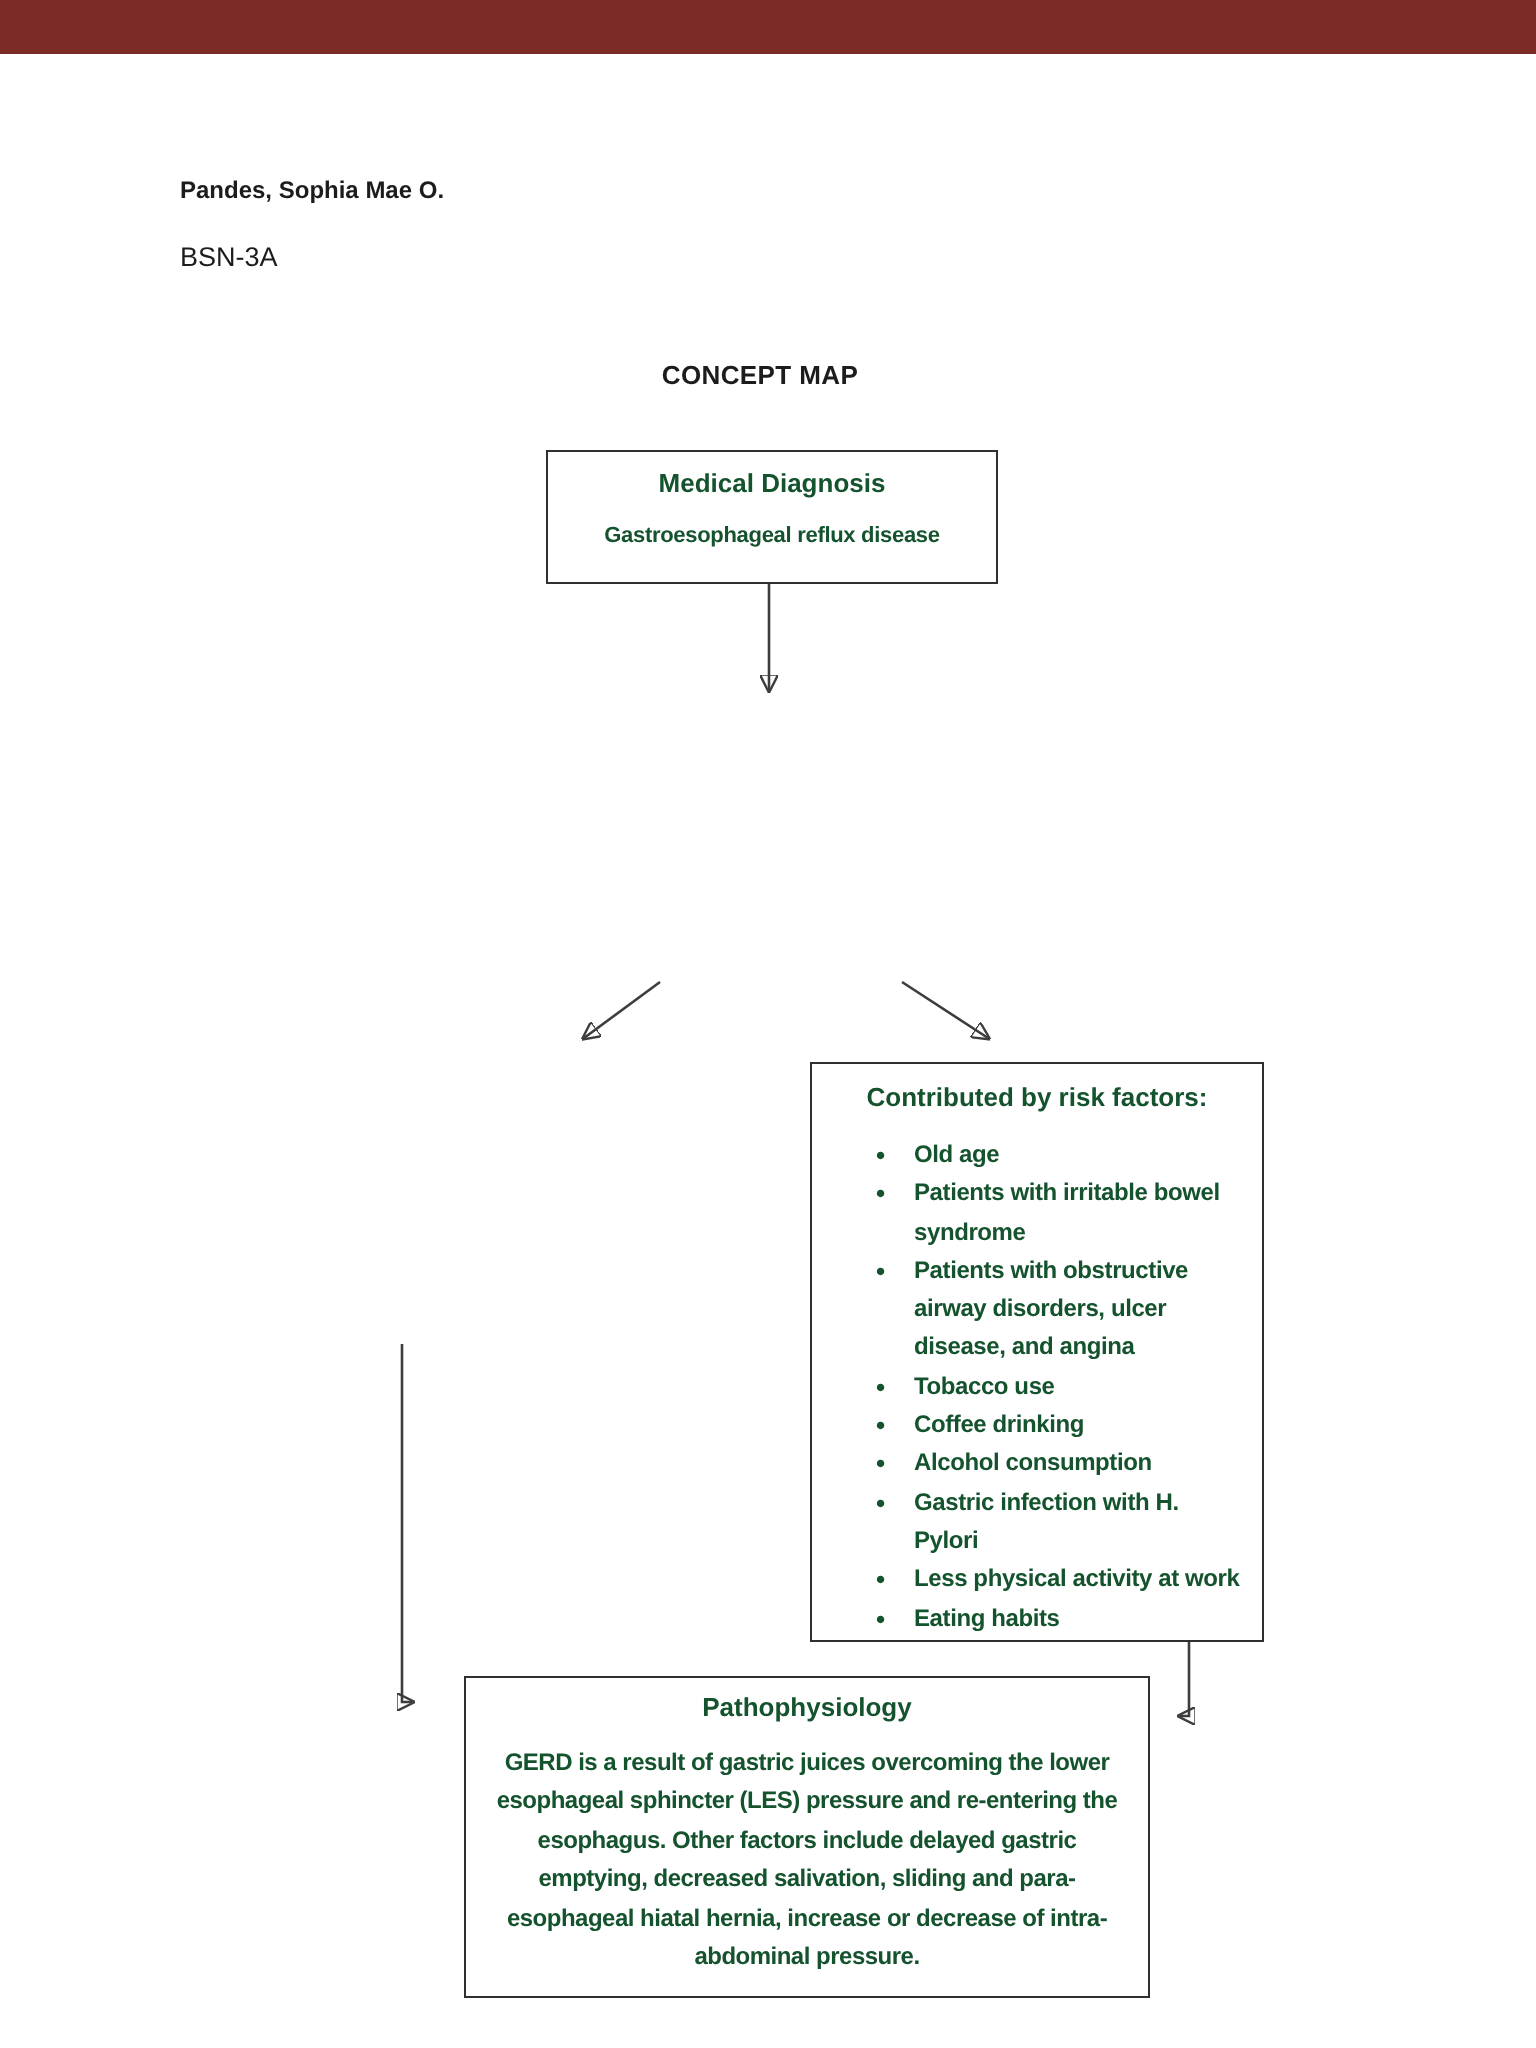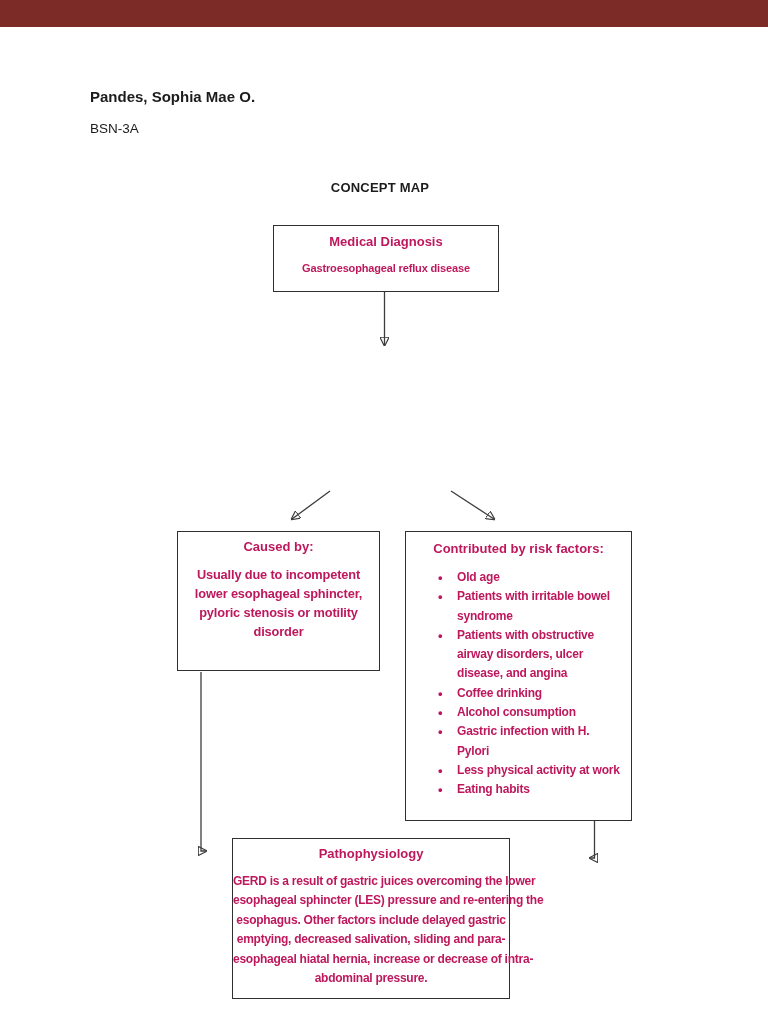--- a/index.html
+++ b/index.html
@@ -7,29 +7,29 @@
     width: 768px; height: 1024px;
     background: #ffffff;
     font-family: "Liberation Sans", sans-serif;
     position: relative;
     overflow: hidden;
   }
   .page { position: absolute; inset: 0; background: #ffffff; color: #1c1c1c; }
 
   .topbar { position: absolute; left: 0; top: 0; width: 768px; height: 27px; background: #7d2b26; }
 
-  .author-line { position: absolute; left: 90px; top: 88px; font-size: 15px; font-weight: bold; }
+  .author-line { position: absolute; left: 90px; top: 88px; font-size: 12px; font-weight: bold; }
   .class-line  { position: absolute; left: 90px; top: 121px; font-size: 13.5px; font-weight: normal; }
   .doc-title   { position: absolute; left: 0; top: 180px; width: 760px; text-align: center;
                  font-size: 13px; font-weight: bold; letter-spacing: 0.2px; }
 
   .box {
     position: absolute; box-sizing: border-box;
     border: 1.5px solid #303030; background: #ffffff;
-    text-align: center; font-weight: bold; color: #be185d;
+    text-align: center; font-weight: bold; color: #14532d;
   }
   .box-heading { font-size: 13px; line-height: 19px; white-space: pre; }
   .box-body    { font-size: 11px; line-height: 19px; white-space: pre; letter-spacing: -0.15px; }
 
   #box-medical { left: 273px; top: 225px; width: 226px; height: 67px; padding-top: 6px; }
   #box-medical .box-body { margin-top: 8px; }
 
   #box-defined { left: 274px; top: 355px; width: 232px; height: 134px; padding-top: 7px; }
   #box-defined .box-body { margin-top: 10px; font-size: 12.3px; letter-spacing: -0.25px; }
 
@@ -40,21 +40,21 @@
   #box-risk .risk-list {
     margin: 10px 0 0 0; padding: 0 0 0 22px;
     list-style: none; text-align: left;
     font-size: 12px; line-height: 19.3px; letter-spacing: -0.2px;
   }
   #box-risk .risk-list li { position: relative; padding-left: 19px; white-space: pre; }
   #box-risk .risk-list li::before {
     content: "\2022"; position: absolute; left: 0; top: 0; font-size: 13px;
   }
 
-  #box-patho { left: 232px; top: 838px; width: 278px; height: 161px; padding-top: 5px; }
+  #box-patho { left: 232px; top: 838px; width: 343px; height: 161px; padding-top: 5px; }
   #box-patho .box-body { margin-top: 9px; font-size: 12px; line-height: 19.4px; letter-spacing: -0.25px; }
 
   .connectors { position: absolute; left: 0; top: 0; width: 768px; height: 1024px; pointer-events: none; }
   .connectors path { stroke: #3d3d3d; stroke-width: 1.3; fill: none; }
 </style>
 </head>
 <body>
 
 <div class="page">
 
@@ -78,37 +78,31 @@
     <path d="M201 672 L201 851 L206 851" marker-end="url(#arrow)"></path>
     <path d="M594.5 821 L594.5 858 L590 858" marker-end="url(#arrow)"></path>
   </svg>
 
   <div class="box" id="box-medical">
     <div class="box-heading">Medical Diagnosis</div>
     <div class="box-body">Gastroesophageal reflux disease</div>
   </div>
 
 
-  <div class="box" id="box-caused">
-    <div class="box-heading">Caused by:</div>
-    <div class="box-body">Usually due to incompetent
-lower esophageal sphincter,
-pyloric stenosis or motility
-disorder</div>
-  </div>
 
   <div class="box" id="box-risk">
     <div class="box-heading">Contributed by risk factors:</div>
     <ul class="risk-list">
         <li>Old age</li>
         <li>Patients with irritable bowel
 syndrome</li>
         <li>Patients with obstructive
 airway disorders, ulcer
 disease, and angina</li>
+        <li>Tobacco use</li>
         <li>Coffee drinking</li>
         <li>Alcohol consumption</li>
         <li>Gastric infection with H.
 Pylori</li>
         <li>Less physical activity at work</li>
         <li>Eating habits</li>
       </ul>
   </div>
 
   <div class="box" id="box-patho">

